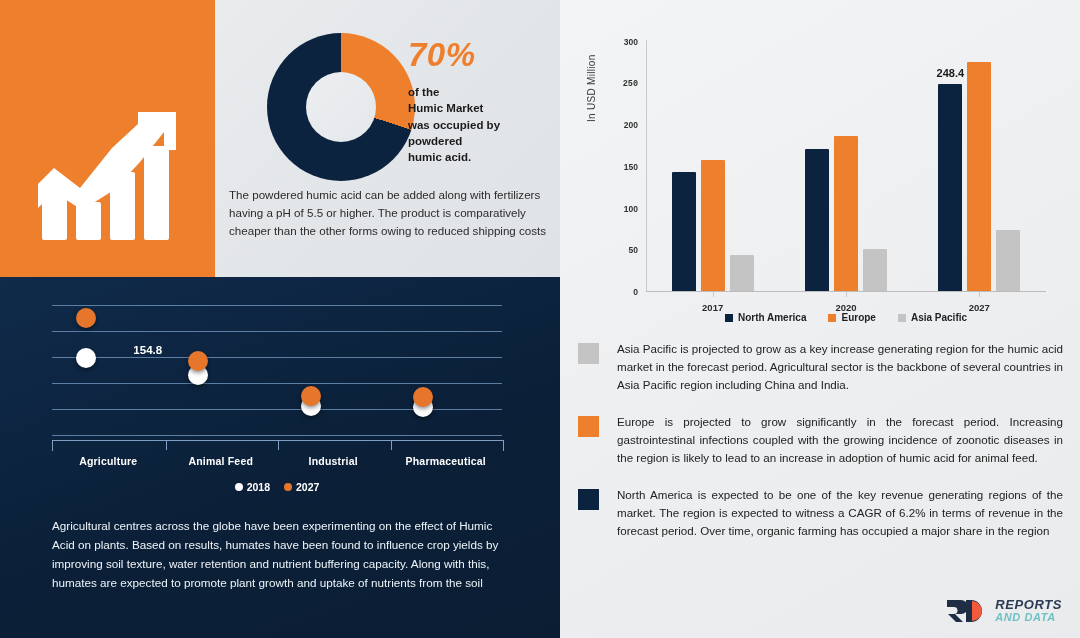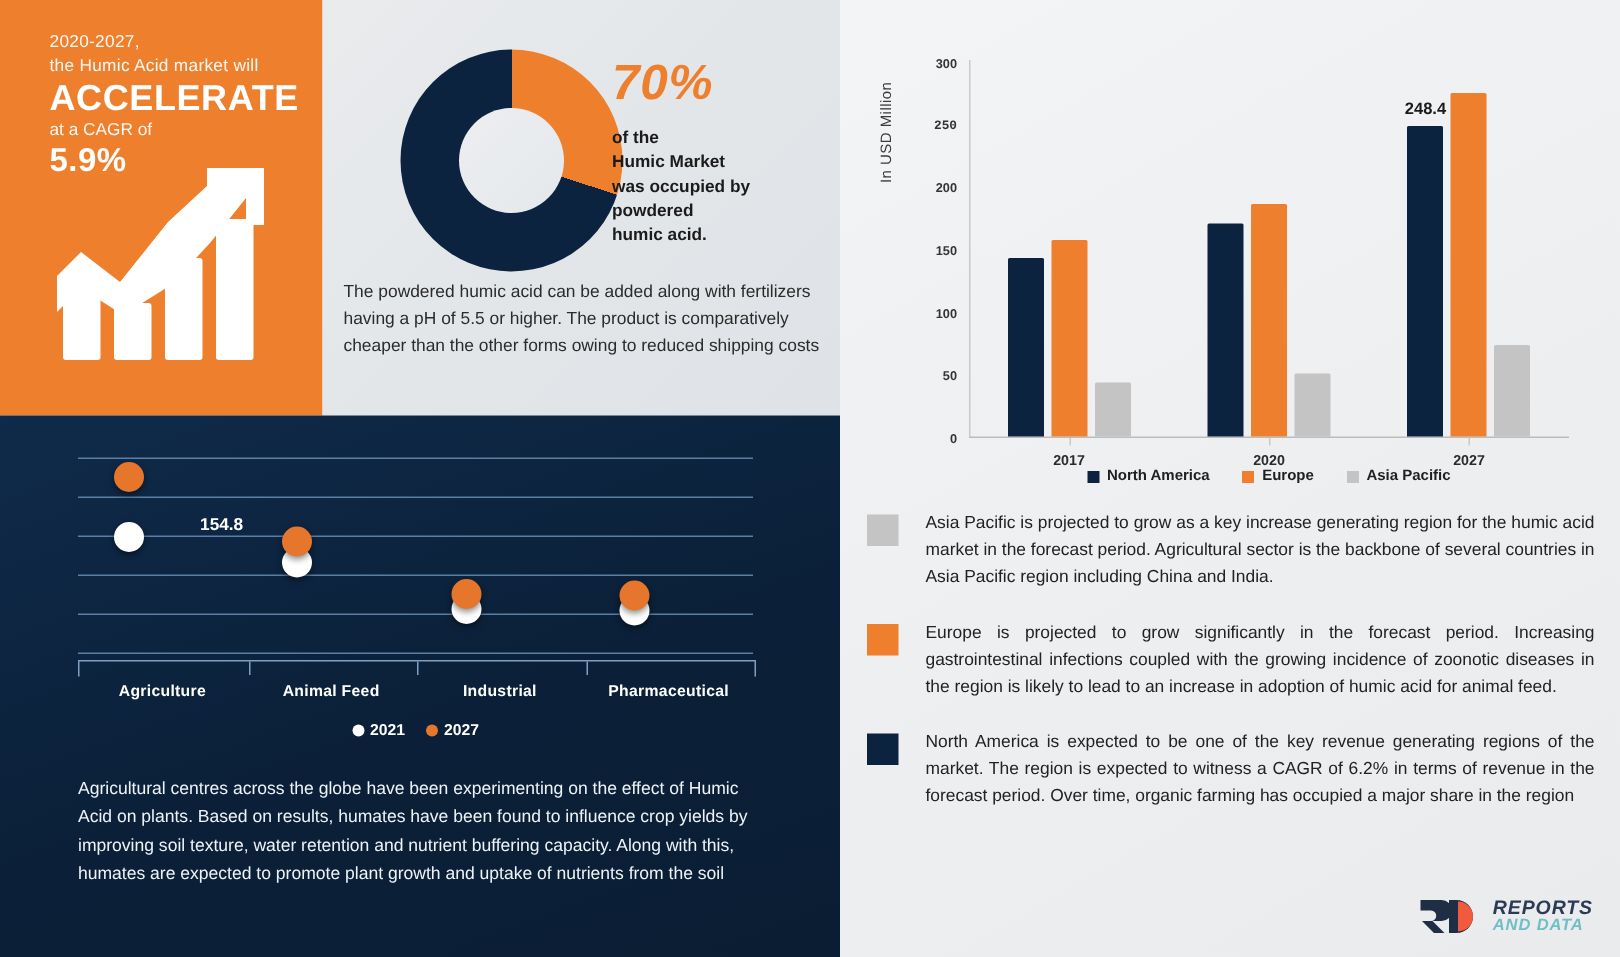--- a/index.html
+++ b/index.html
@@ -123,27 +123,20 @@
   .logo-t2{font-size:11px;font-weight:bold;color:#6fbfc4;letter-spacing:.6px;}
 </style>
 </head>
 <body>
 
 <div class="page">
 
   <div class="left-col">
 
     <div class="hero">
-      <div class="hero-txt">
-        <div class="hero-yrs">2020-2027,</div>
-        <div class="hero-line">the Humic Acid market will</div>
-        <div class="hero-accel">ACCELERATE</div>
-        <div class="hero-cagr">at a CAGR of</div>
-        <div class="hero-pct">5.9%</div>
-      </div>
       <div class="hero-art">
         <svg width="150" height="135" viewBox="0 0 150 135">
           <g fill="#ffffff">
             <rect x="8" y="78" width="25" height="52" rx="2"></rect>
             <rect x="42" y="92" width="25" height="38" rx="2"></rect>
             <rect x="76" y="62" width="25" height="68" rx="2"></rect>
             <rect x="110" y="36" width="25" height="94" rx="2"></rect>
             <path d="M4 74 L20 58 L46 78 L78 38 L104 14 L104 2 L142 2 L142 40 L130 40 L130 22 L106 52 L80 80 L48 100 L20 82 L4 98 Z"></path>
           </g>
         </svg>
@@ -194,21 +187,21 @@
         </div>
       <div class="cat-labels" id="cat-labels">
           <span>Agriculture</span>
           <span>Animal Feed</span>
           <span>Industrial</span>
           <span>Pharmaceutical</span>
         </div>
       <div class="dot-legend" id="dot-legend">
           <div class="dl-item">
             <span class="dl-dot" style="background: rgb(255, 255, 255);"></span>
-            <span>2021</span>
+            <span>2018</span>
           </div>
           <div class="dl-item">
             <span class="dl-dot" style="background: rgb(229, 118, 43);"></span>
             <span>2027</span>
           </div>
         </div>
       <div class="navy-para">Agricultural centres across the globe have been experimenting on the effect of Humic Acid on plants. Based on results, humates have been found to influence crop yields by improving soil texture, water retention and nutrient buffering capacity. Along with this, humates are expected to promote plant growth and uptake of nutrients from the soil</div>
     </div>
   </div>
 

